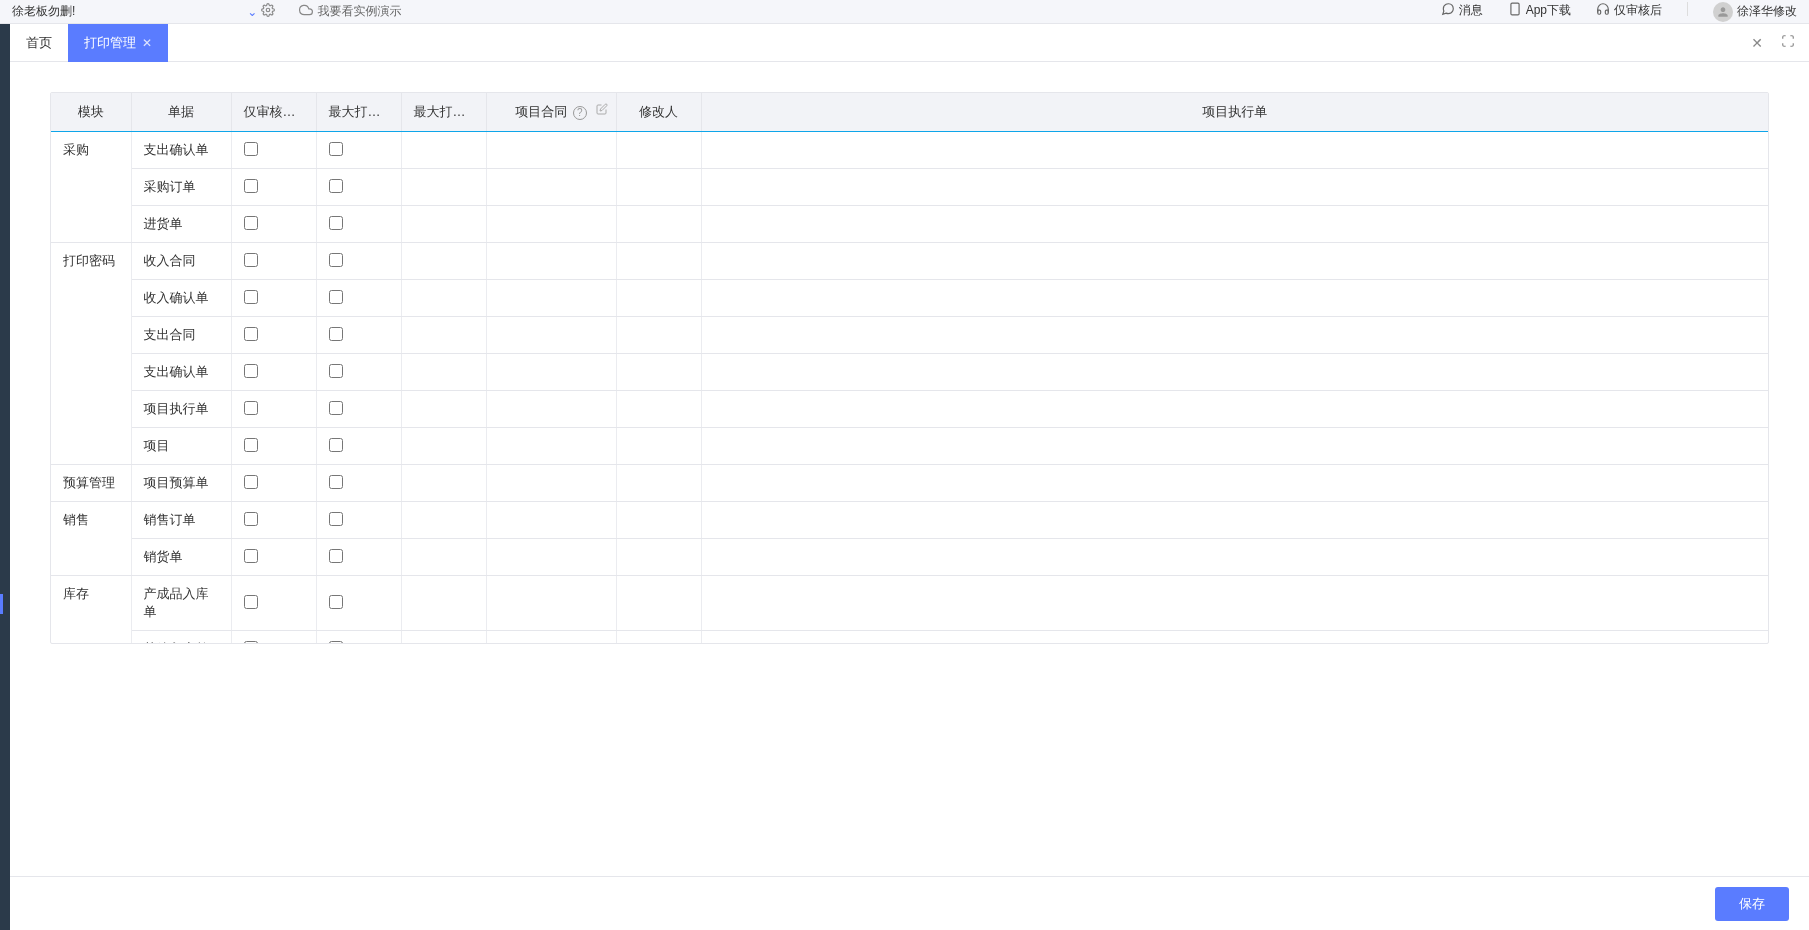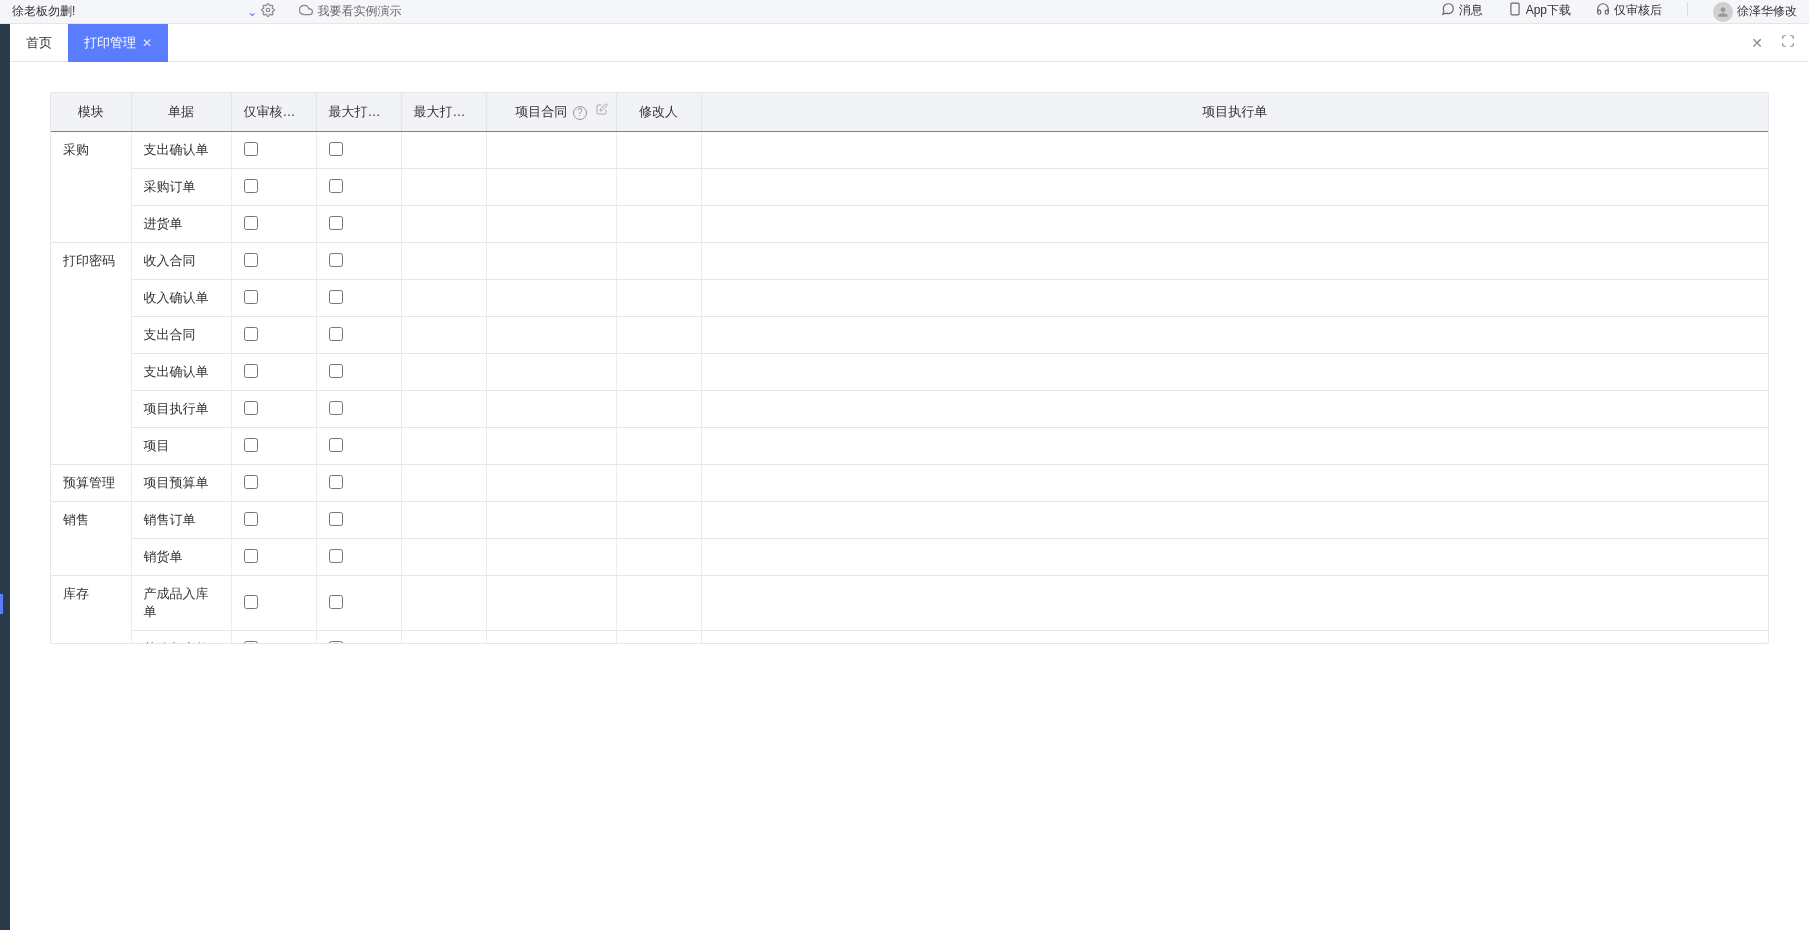--- a/index.html
+++ b/index.html
@@ -302,14 +302,17 @@
                   <td></td>
                   <td></td>
                   <td></td>
                 </tr>
               </tbody>
           </table>
         </div>
       </div>
     </div>
 
+    <div class="footer">
+      <button class="btn-primary">保存</button>
+    </div>
   </div>
 </div>
 
 </body></html>

